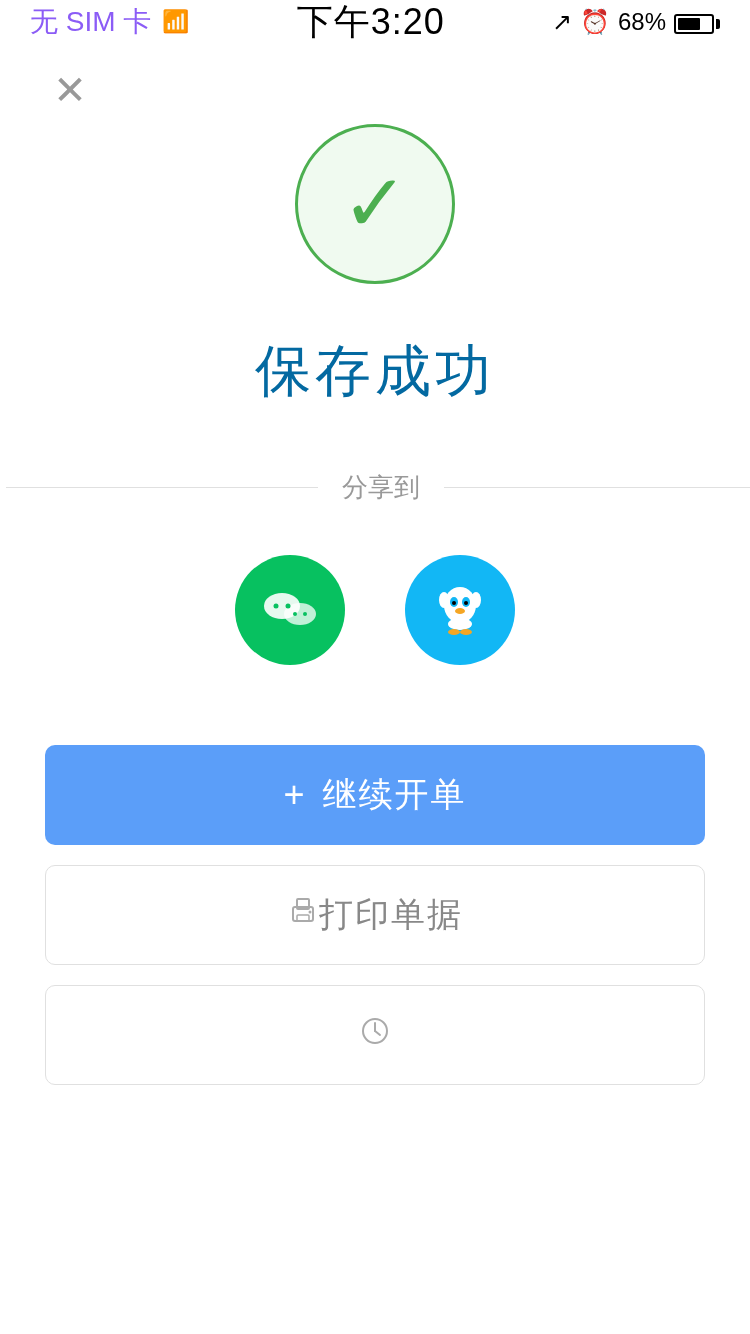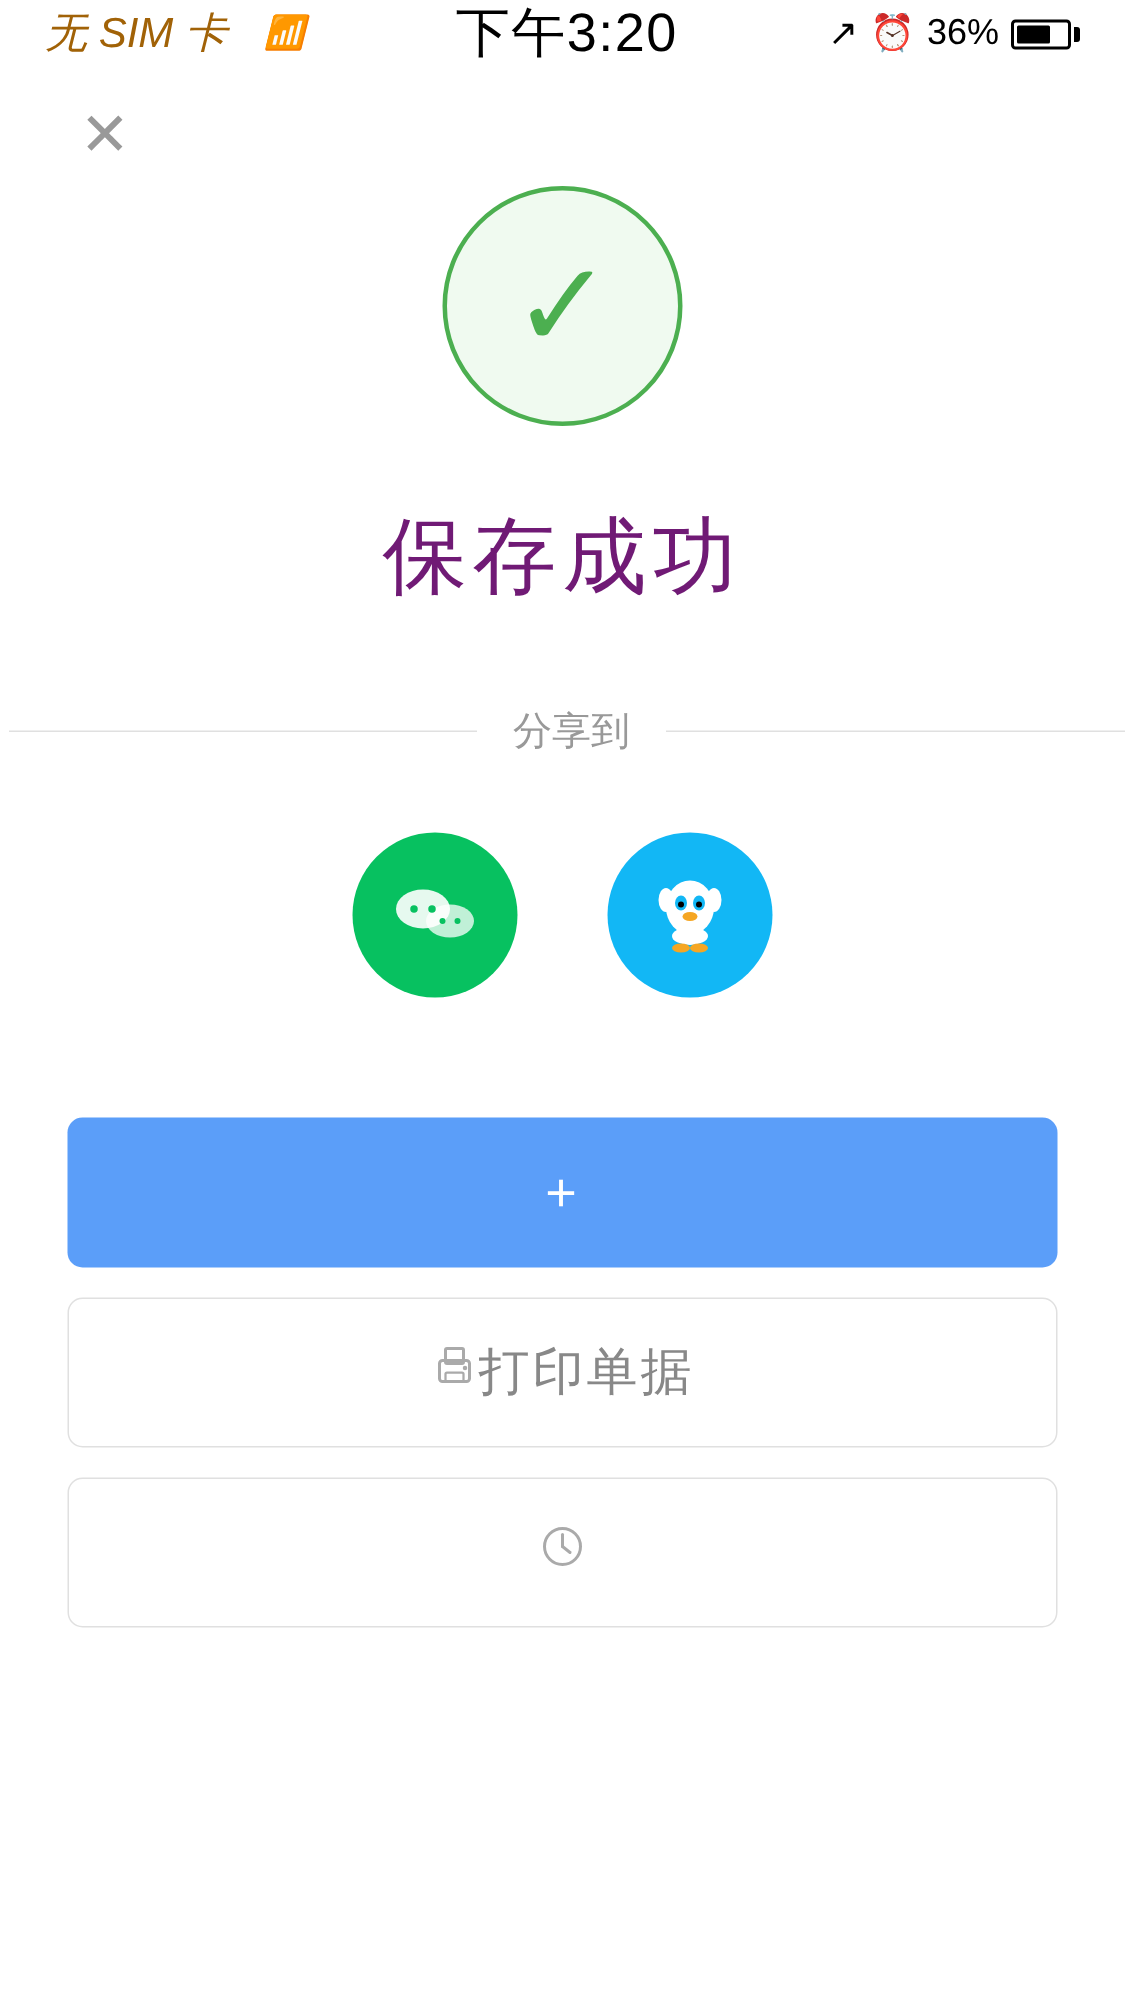--- a/index.html
+++ b/index.html
@@ -24,25 +24,24 @@
       justify-content: space-between;
       align-items: center;
       padding: 8px 30px 8px 30px;
       height: 44px;
       background: #ffffff;
     }
 
     .status-left {
       display: flex;
       align-items: center;
-      gap: 25px;
+      gap: 11px;
       font-size: 28px;
       font-weight: 500;
-      color: #a16207;
-      font-style: italic;
+      color: #8b5cf6;
     }
 
     .wifi-icon {
       font-size: 22px;
     }
 
     .status-center {
       font-size: 36px;
       font-weight: 500;
       color: #000;
@@ -103,21 +102,21 @@
     .checkmark {
       font-size: 80px;
       color: #4CAF50;
       line-height: 1;
     }
 
     
     .success-title {
       font-size: 56px;
       font-weight: 500;
-      color: #701a75;
+      color: #0369a1;
       margin-bottom: 60px;
       letter-spacing: 4px;
     }
 
     
     .share-section {
       width: 100%;
       display: flex;
       align-items: center;
       justify-content: center;
@@ -270,21 +269,21 @@
 
 <div class="status-bar">
   <div class="status-left">
     <span>无 SIM 卡</span>
     <span class="wifi-icon">📶</span>
   </div>
   <div class="status-center">下午3:20</div>
   <div class="status-right">
     <span>↗</span>
     <span>⏰</span>
-    <span>36%</span>
+    <span>68%</span>
     <span>
       <span class="battery">
         <span class="battery-body">
             <span class="battery-fill"></span>
           </span>
         <span class="battery-tip"></span>
       </span>
     </span>
   </div>
 </div>
@@ -344,20 +343,21 @@
         <ellipse cx="14" cy="20" rx="5" ry="8" fill="white"></ellipse>
         <ellipse cx="46" cy="20" rx="5" ry="8" fill="white"></ellipse>
       </svg>
     </button>
   </div>
 
   <div class="action-buttons">
 
     <button class="btn-primary">
       <span class="btn-icon">+</span>
+      <span>继续开单</span>
     </button>
 
     <button class="btn-secondary">
       <span class="btn-icon">
         <svg width="32" height="32" viewBox="0 0 32 32" fill="none" xmlns="http://www.w3.org/2000/svg">
           <rect x="6" y="12" width="20" height="14" rx="2" stroke="#aaa" stroke-width="2" fill="none"></rect>
           <rect x="10" y="4" width="12" height="10" rx="1" stroke="#aaa" stroke-width="2" fill="none"></rect>
           <rect x="10" y="20" width="12" height="6" rx="1" stroke="#aaa" stroke-width="1.5" fill="none"></rect>
           <circle cx="23" cy="17" r="1.5" fill="#aaa"></circle>
         </svg>

